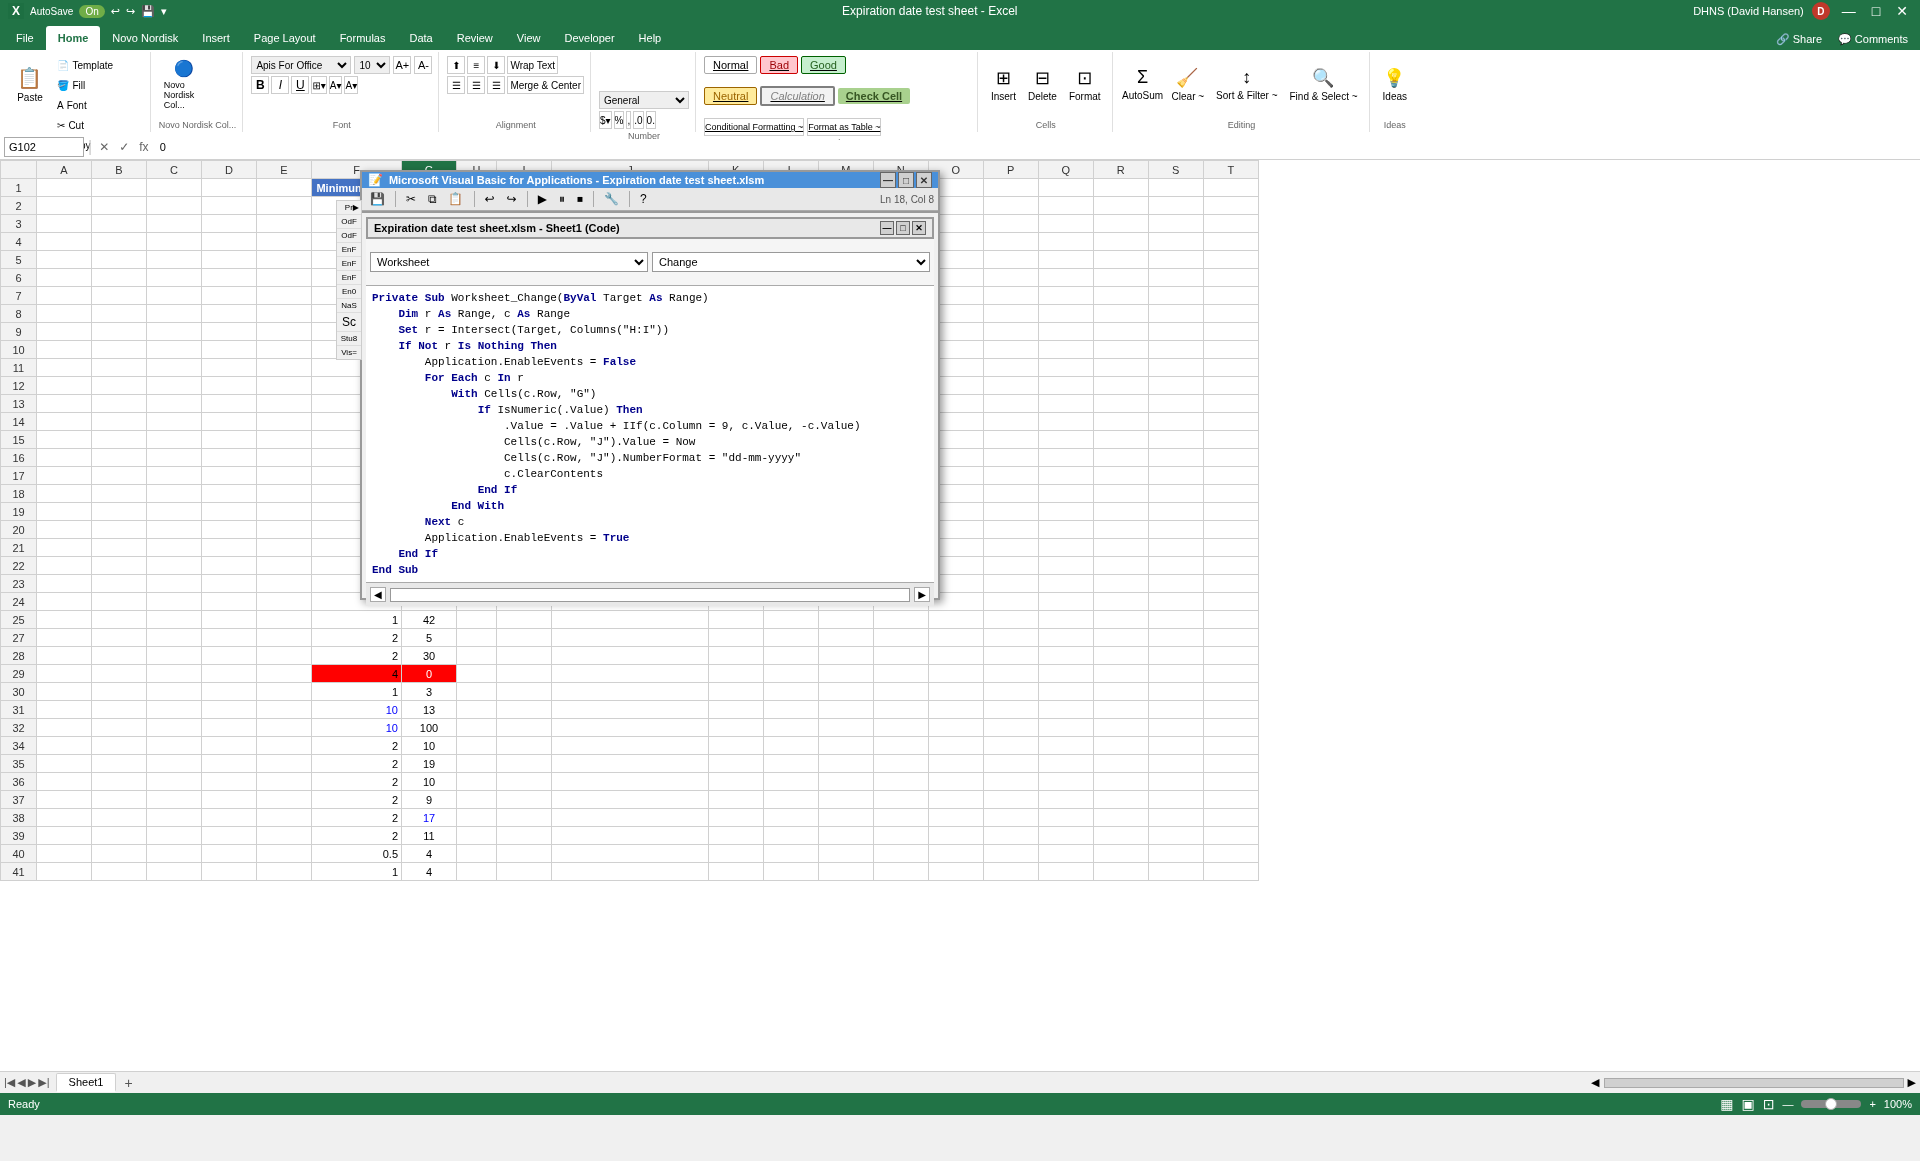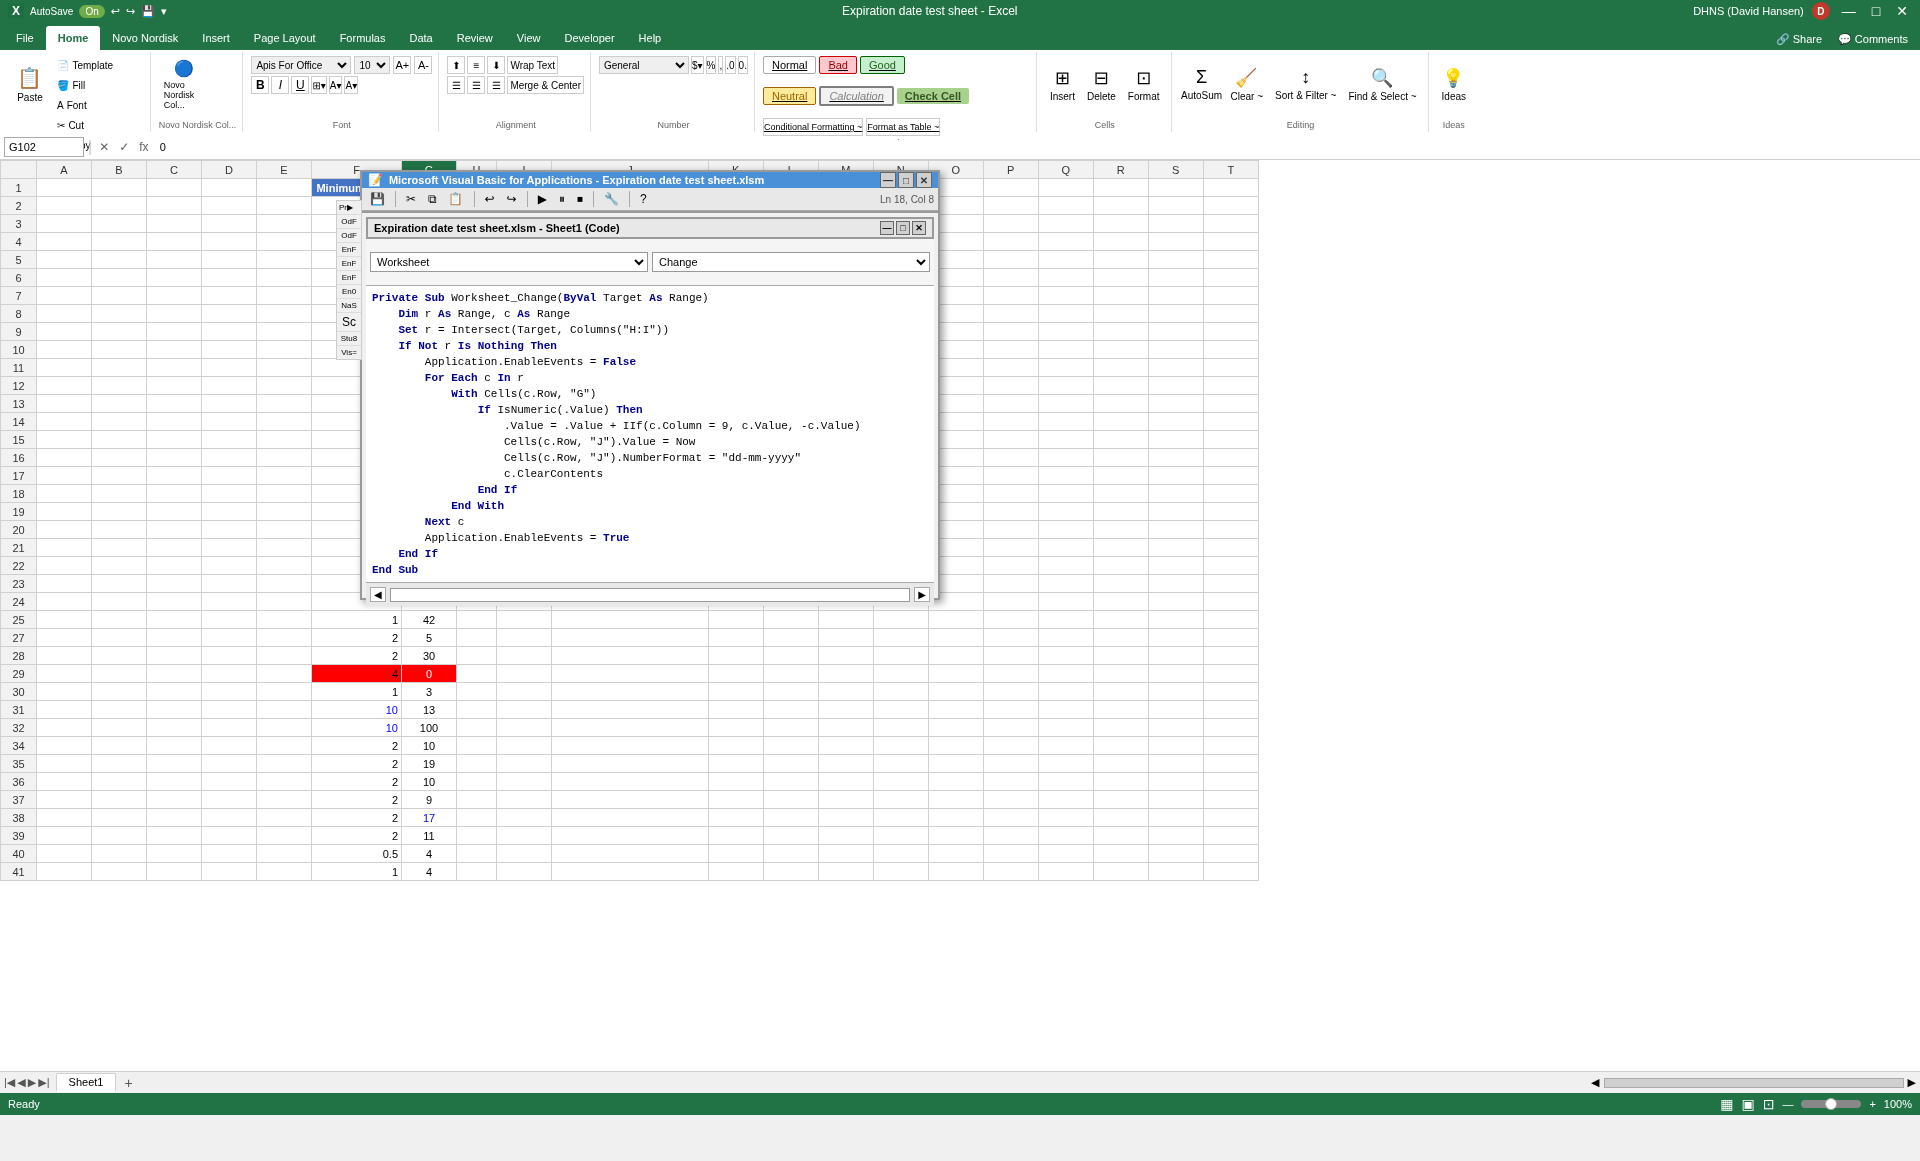--- a/index.html
+++ b/index.html
@@ -421,21 +421,21 @@
         <button style="height:18px;width:18px;border:1px solid #ccc;cursor:pointer;background:white;font-size:10px;">☰</button>
         <button style="height:18px;width:18px;border:1px solid #ccc;cursor:pointer;background:white;font-size:10px;">☰</button>
         <button style="height:18px;width:18px;border:1px solid #ccc;cursor:pointer;background:white;font-size:10px;">☰</button>
         <button style="height:18px;font-size:10px;border:1px solid #ccc;cursor:pointer;background:white;padding:0 2px;">Merge &amp; Center</button>
       </div>
     </div>
     <div class="ribbon-group-label">Alignment</div>
   </div>
 
   <div class="ribbon-group">
-    <div class="ribbon-group-content" style="flex-direction:row;gap:2px;">
+    <div class="ribbon-group-content" style="flex-direction:column;gap:2px;margin-top:35px;">
       <select style="font-size:10px;height:18px;width:90px;border:1px solid #ccc;">
         <option>General</option>
       </select>
       <div style="display:flex;gap:2px;">
         <button style="height:18px;font-size:10px;border:1px solid #ccc;cursor:pointer;background:white;">$▾</button>
         <button style="height:18px;font-size:10px;border:1px solid #ccc;cursor:pointer;background:white;">%</button>
         <button style="height:18px;font-size:10px;border:1px solid #ccc;cursor:pointer;background:white;">,</button>
         <button style="height:18px;font-size:10px;border:1px solid #ccc;cursor:pointer;background:white;">.0</button>
         <button style="height:18px;font-size:10px;border:1px solid #ccc;cursor:pointer;background:white;">0.</button>
       </div>
@@ -1526,21 +1526,21 @@
 <span class="kw">End Sub</span></div>
         </div>
         <div class="vba-status-bar">
           <button style="font-size:10px;border:1px solid #aaa;background:white;cursor:pointer;padding:1px 3px;">◀</button>
           <div style="flex:1;border:1px solid #999;background:white;height:14px;"></div>
           <button style="font-size:10px;border:1px solid #aaa;background:white;cursor:pointer;padding:1px 3px;">▶</button>
         </div>
       </div>
 
       <div style="position:absolute;left:-26px;top:28px;width:26px;background:#f0f0f0;border:1px solid #ccc;z-index:101;">
-        <div style="font-size:8px;padding:2px;text-align:left;border-bottom:1px solid #ddd;cursor:pointer;">Pr▶</div>
+        <div style="font-size:8px;padding:2px;text-align:right;border-bottom:1px solid #ddd;cursor:pointer;">Pr▶</div>
         <div style="font-size:8px;padding:2px;text-align:center;border-bottom:1px solid #ddd;cursor:pointer;">OdF</div>
         <div style="font-size:8px;padding:2px;text-align:center;border-bottom:1px solid #ddd;cursor:pointer;">OdF</div>
         <div style="font-size:8px;padding:2px;text-align:center;border-bottom:1px solid #ddd;cursor:pointer;">EnF</div>
         <div style="font-size:8px;padding:2px;text-align:center;border-bottom:1px solid #ddd;cursor:pointer;">EnF</div>
         <div style="font-size:8px;padding:2px;text-align:center;border-bottom:1px solid #ddd;cursor:pointer;">EnF</div>
         <div style="font-size:8px;padding:2px;text-align:center;border-bottom:1px solid #ddd;cursor:pointer;">En0</div>
         <div style="font-size:8px;padding:2px;text-align:center;border-bottom:1px solid #ddd;cursor:pointer;">NaS</div>
         <div style="font-size:12px;padding:2px;text-align:center;border-bottom:1px solid #ddd;cursor:pointer;">Sc</div>
         <div style="font-size:8px;padding:2px;text-align:center;border-bottom:1px solid #ddd;cursor:pointer;">Stu8</div>
         <div style="font-size:8px;padding:2px;text-align:center;cursor:pointer;">Vis=</div>

